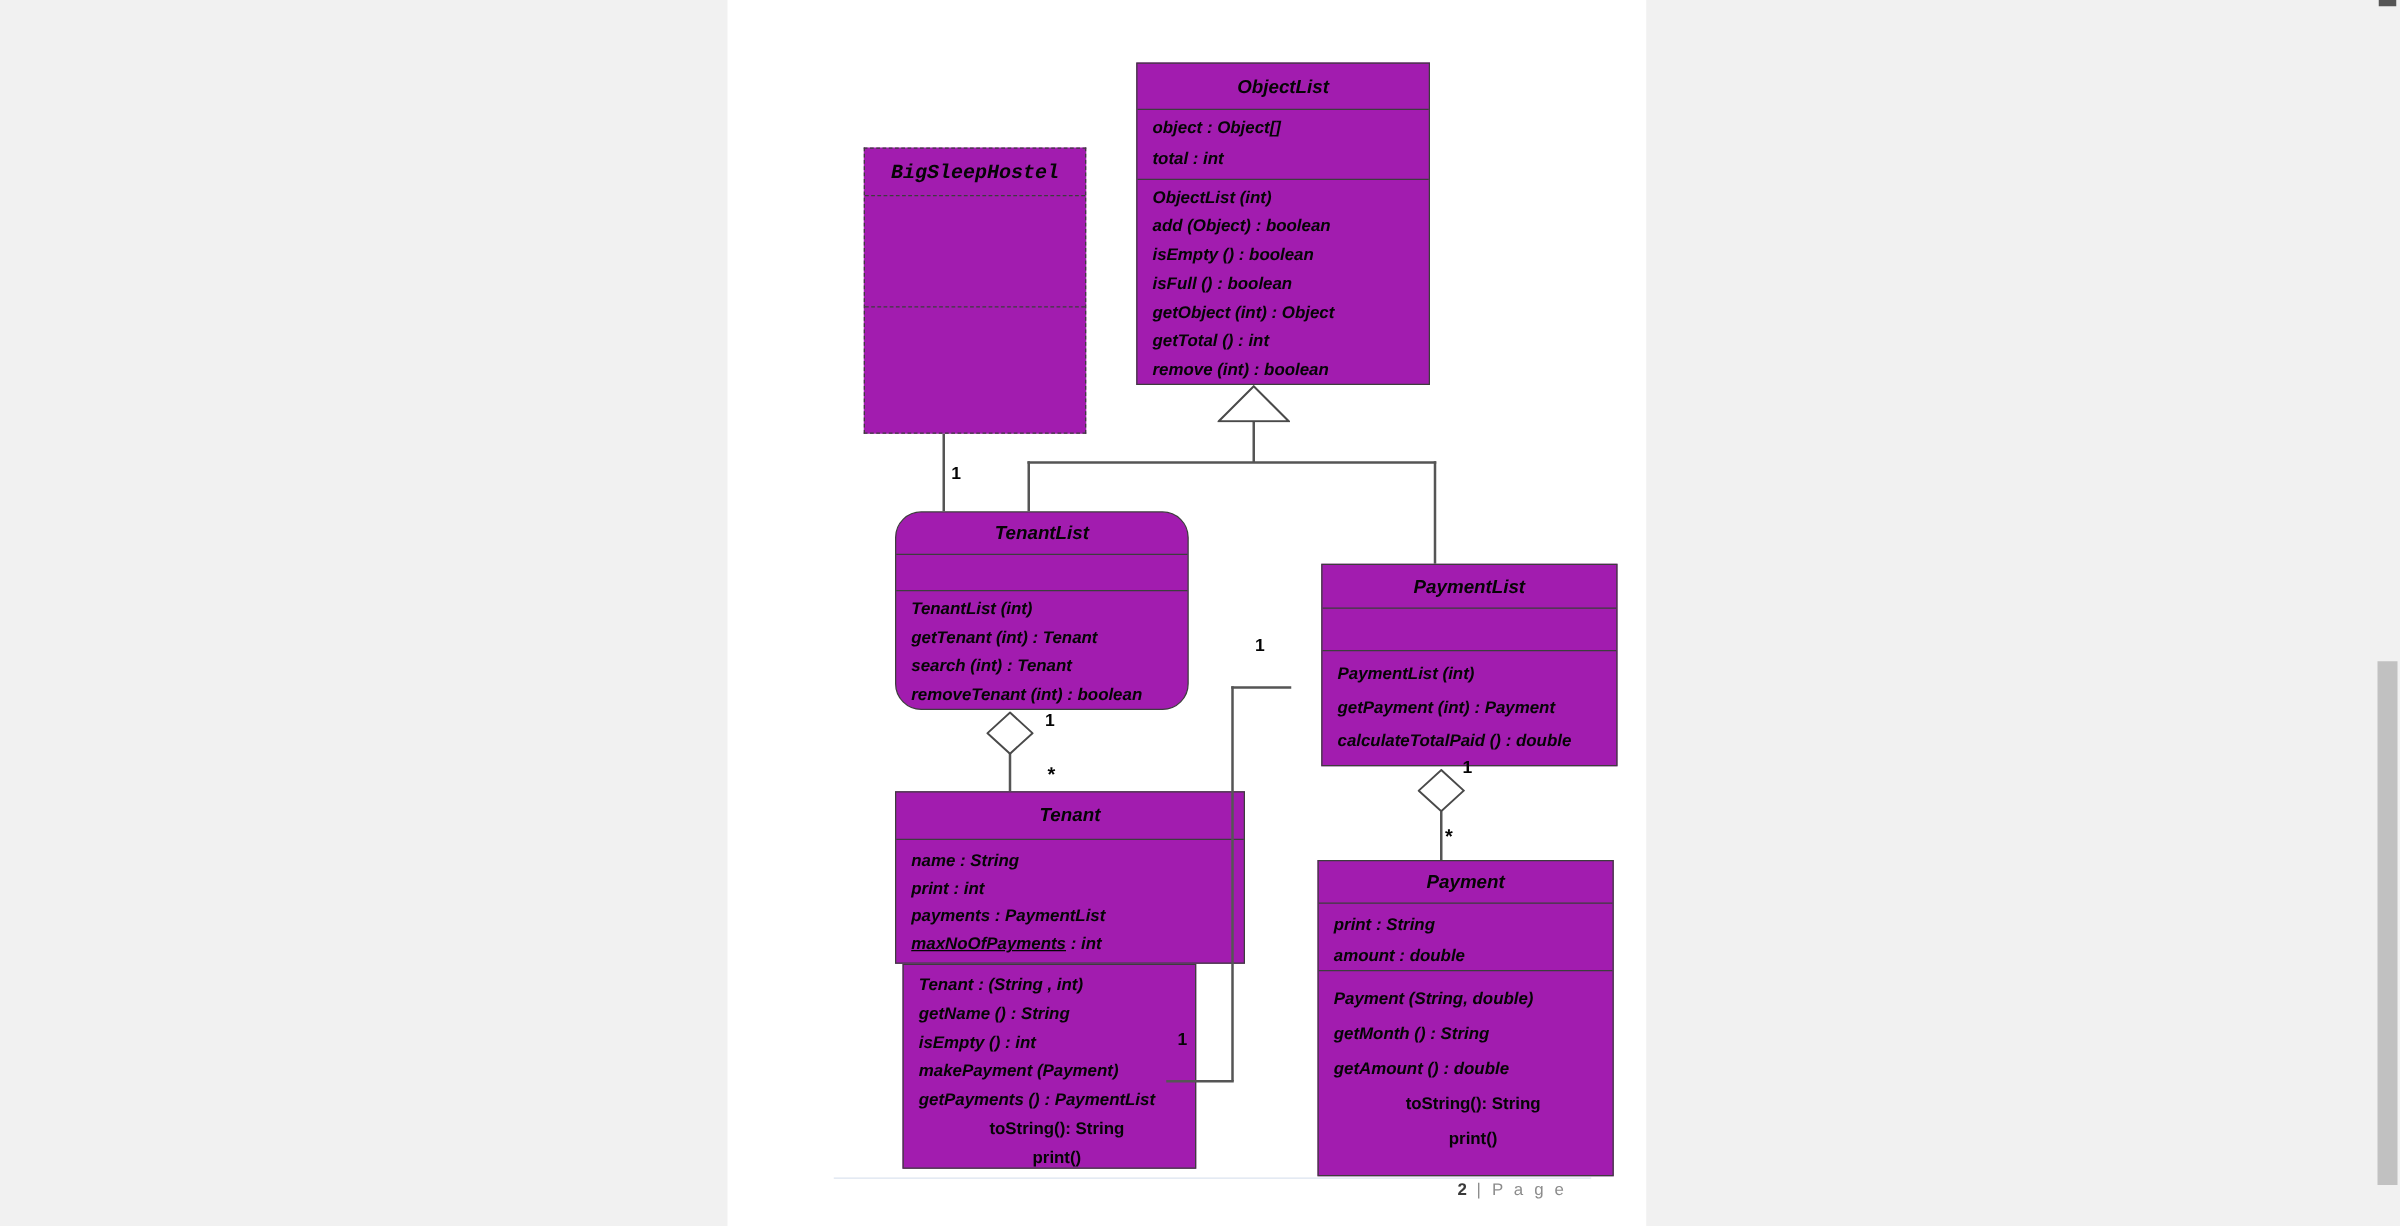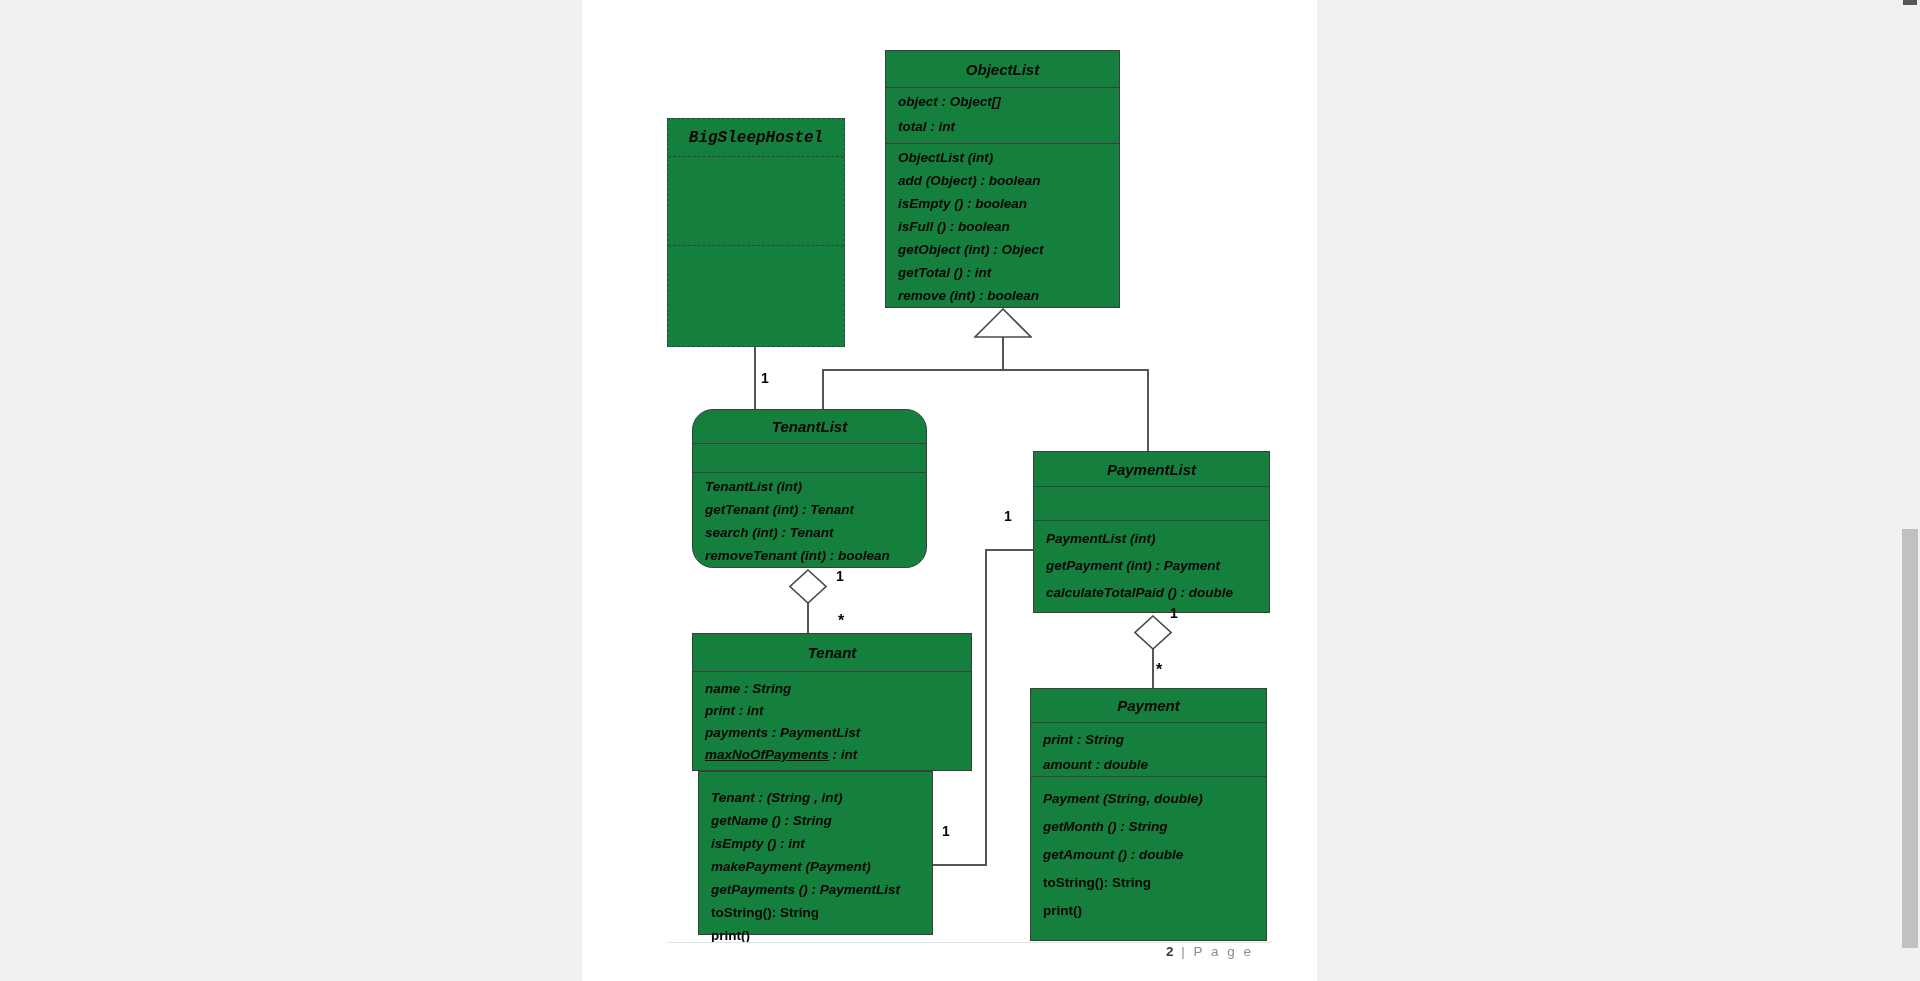--- a/index.html
+++ b/index.html
@@ -8,37 +8,38 @@
     background:#f1f1f1;
     font-family:"Liberation Sans",sans-serif;
   }
   
   .page{
     position:absolute;left:582px;top:0;width:735px;height:981px;
     background:#ffffff;
   }
   
   .clsbox{
-    position:absolute;background:#15803d;
+    position:absolute;background:#a21caf;
     border:1.4px solid #3d3d3d;
     display:flex;flex-direction:column;box-sizing:border-box;
     color:#050505;
+    margin-left:24px;
   }
   .cls-title{
     display:flex;align-items:center;justify-content:center;
     font-size:15px;font-weight:bold;font-style:italic;
     border-bottom:1.4px solid #3d3d3d;flex:0 0 auto;box-sizing:border-box;
   }
   .cls-attrs{border-bottom:1.4px solid #3d3d3d;flex:0 0 auto;box-sizing:border-box;overflow:hidden;}
   .cls-methods{flex:1 1 auto;box-sizing:border-box;overflow:hidden;}
   .member{
     font-size:13.5px;font-weight:bold;font-style:italic;
     padding-left:12px;white-space:nowrap;
   }
-  .member.plain{font-style:normal;}
+  .member.plain{font-style:normal;text-align:center;}
   .member .uline{text-decoration:underline;}
   
   .c-objectlist{left:303px;top:50px;width:235px;height:258px;}
   .c-objectlist .cls-title{height:37px;}
   .c-objectlist .cls-attrs{height:56px;padding-top:1px;}
   .c-objectlist .cls-attrs .member{line-height:25px;}
   .c-objectlist .cls-methods{padding-top:2px;}
   .c-objectlist .cls-methods .member{line-height:23px;}
 
   .c-hostel{left:85px;top:118px;width:178px;height:229px;border:1.6px dashed #3d3d3d;font-family:Liberation Mono, monospace;}
@@ -55,21 +56,21 @@
   .c-paymentlist .cls-title{height:35px;}
   .c-paymentlist .cls-attrs{height:34px;}
   .c-paymentlist .cls-methods{padding-top:4px;}
   .c-paymentlist .cls-methods .member{line-height:27px;}
 
   .c-tenant-top{left:110px;top:633px;width:280px;height:138px;}
   .c-tenant-top .cls-title{height:38px;}
   .c-tenant-top .cls-attrs{border-bottom:none;flex:1 1 auto;padding-top:6px;}
   .c-tenant-top .cls-attrs .member{line-height:22px;}
 
-  .c-tenant-methods{left:116px;top:771px;width:235px;height:164px;padding-top:14px;}
+  .c-tenant-methods{left:116px;top:771px;width:235px;height:164px;padding-top:4px;}
   .c-tenant-methods .member{line-height:23px;}
 
   .c-payment{left:448px;top:688px;width:237px;height:253px;}
   .c-payment .cls-title{height:34px;}
   .c-payment .cls-attrs{height:54px;padding-top:4px;}
   .c-payment .cls-attrs .member{line-height:25px;}
   .c-payment .cls-methods{padding-top:8px;}
   .c-payment .cls-methods .member{line-height:28px;}
 
   

